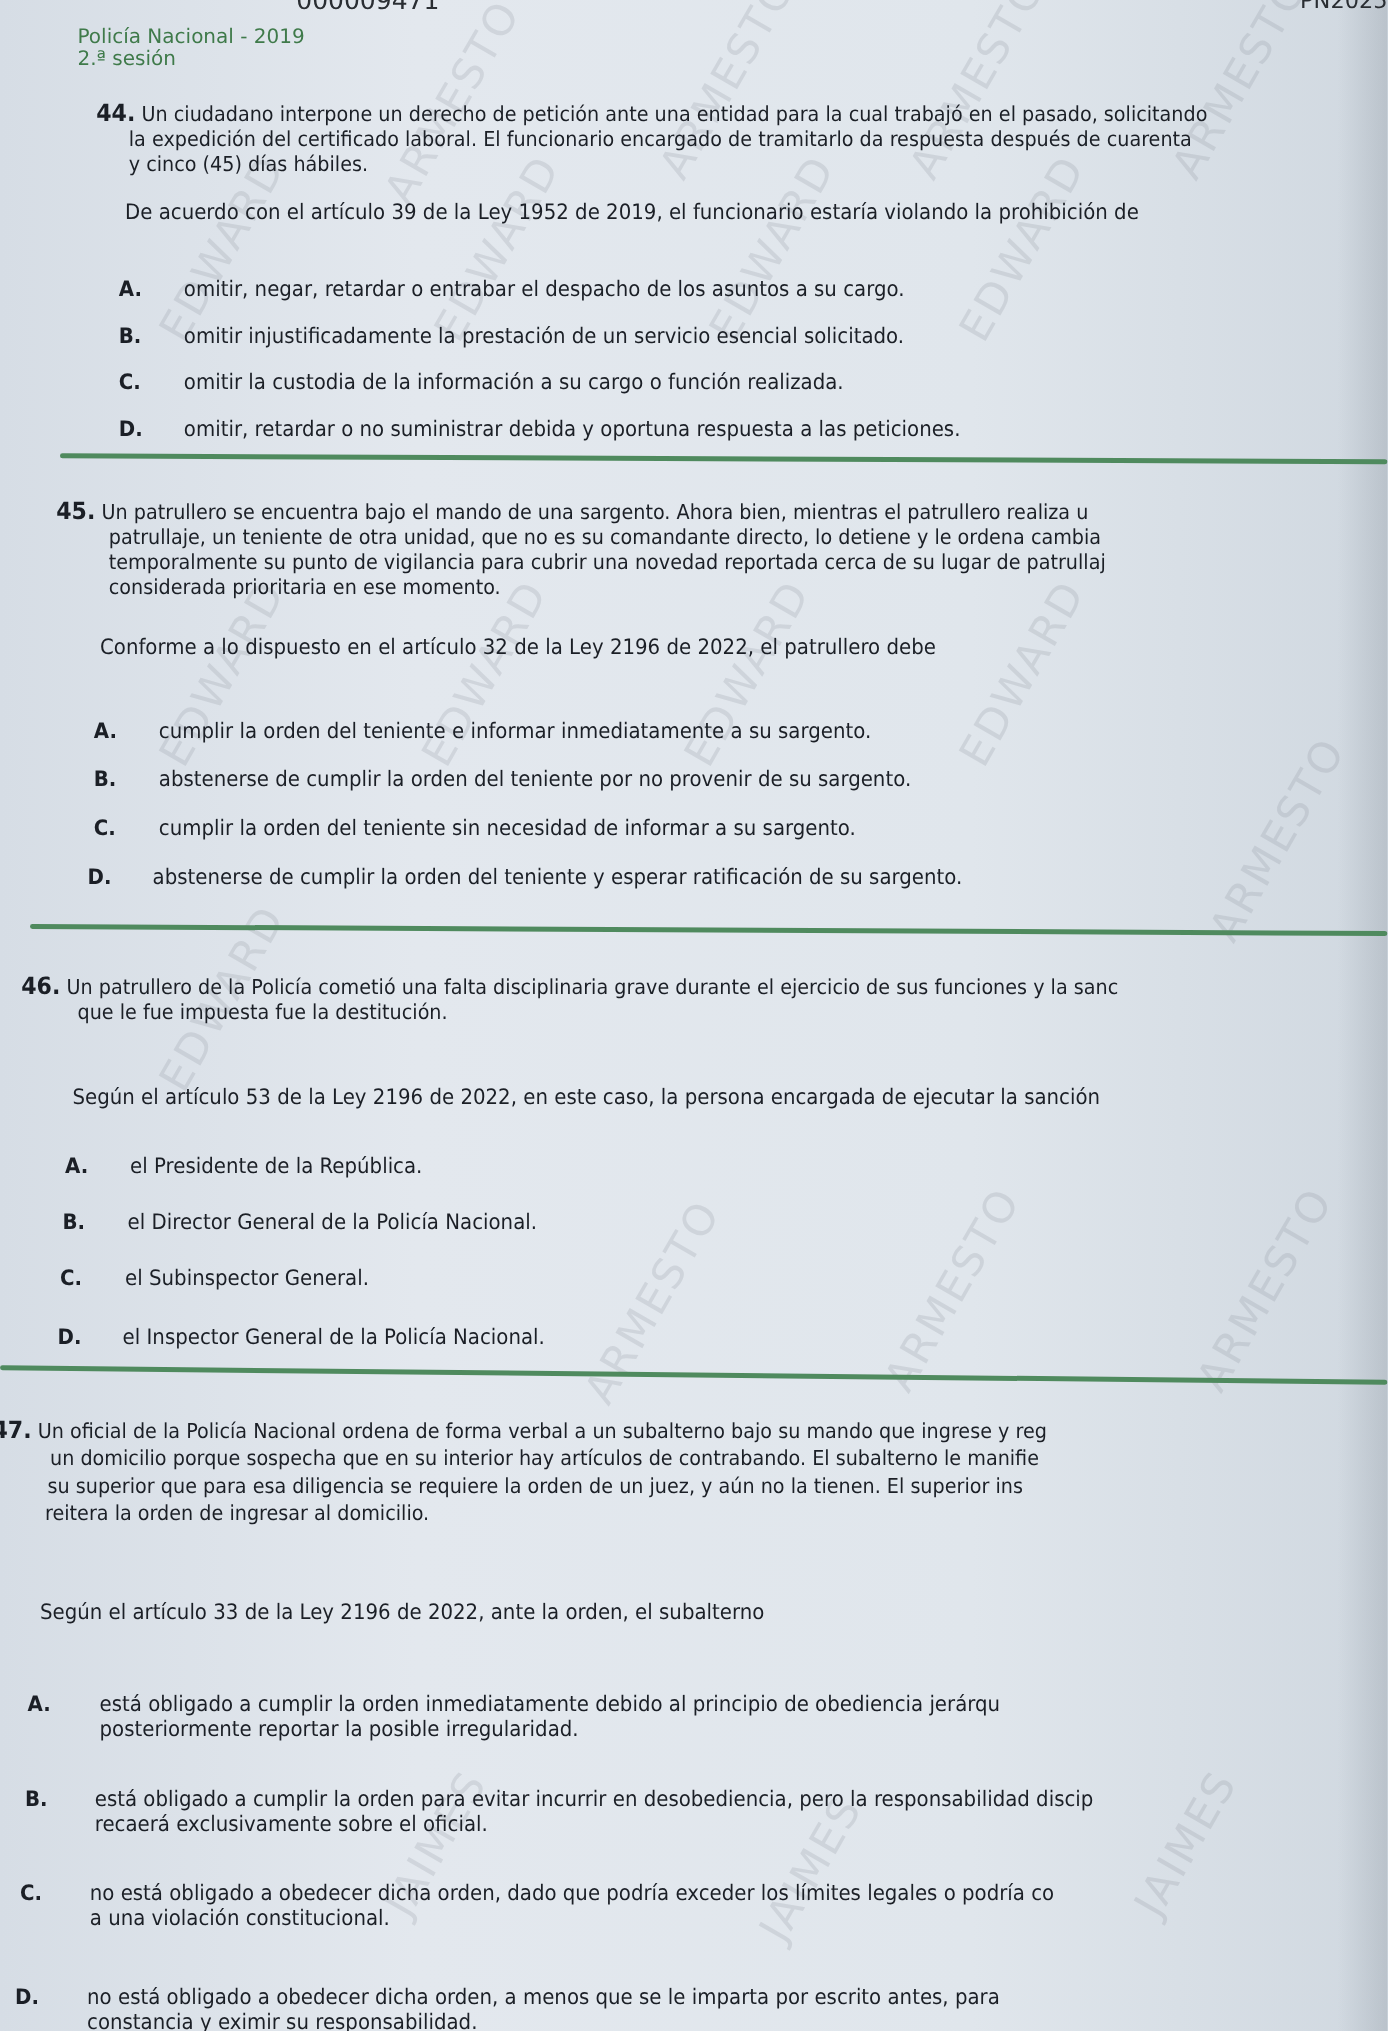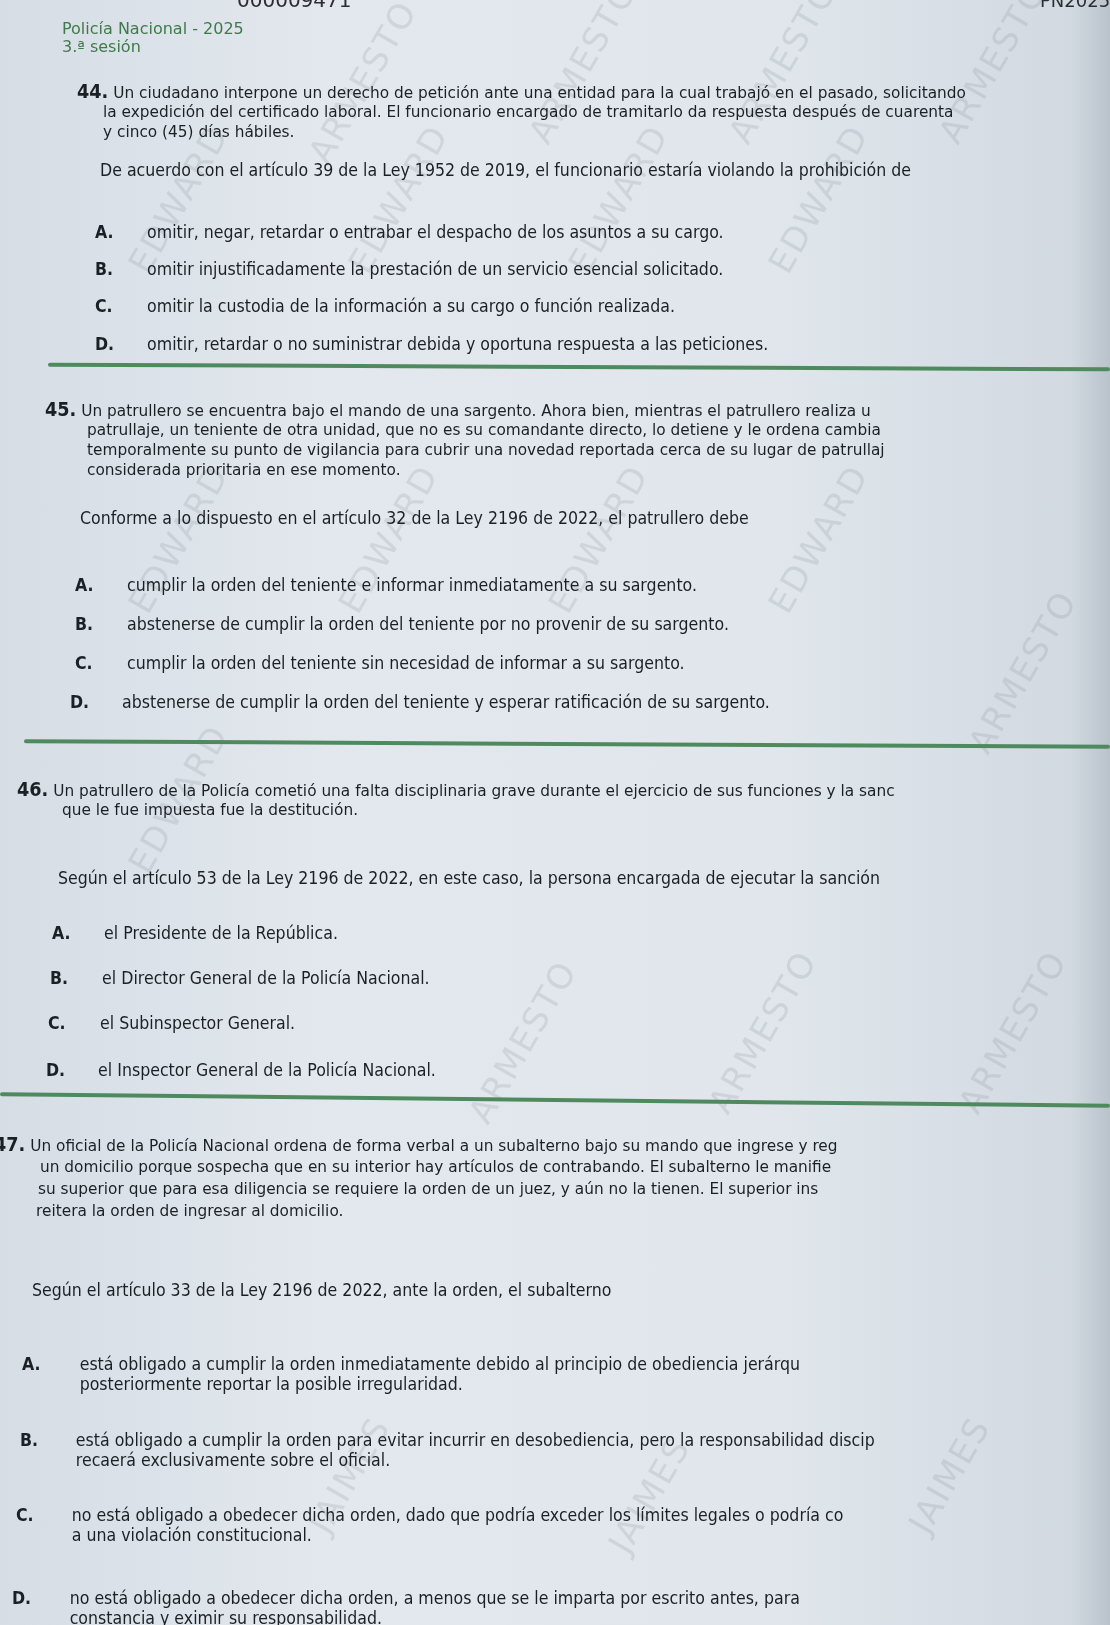--- a/index.html
+++ b/index.html
@@ -127,22 +127,22 @@
   <div class="watermark" style="left:300px;top:1520px;">JAIMES</div>
   <div class="watermark" style="left:600px;top:1540px;">JAIMES</div>
   <div class="watermark" style="left:900px;top:1520px;">JAIMES</div>
 
   <div class="right-shade"></div>
 
   <div class="code-top-left">000009471</div>
   <div class="code-top-right">PN2025</div>
 
   <div class="header">
-    <div>Policía Nacional - 2025</div>
-    <div>3.ª sesión</div>
+    <div>Policía Nacional - 2019</div>
+    <div>2.ª sesión</div>
   </div>
 
   <div class="q-stem" style="left:77px;top:82px;">
     <span class="q-num">44.</span>
     <span>Un ciudadano interpone un derecho de petición ante una entidad para la cual trabajó en el pasado, solicitando</span>
   </div>
   <div class="q-stem" style="left:103px;top:102px;">la expedición del certificado laboral. El funcionario encargado de tramitarlo da respuesta después de cuarenta</div>
   <div class="q-stem" style="left:103px;top:122px;">y cinco (45) días hábiles.</div>
 
   <div class="q-lead" style="left:100px;top:160px;">De acuerdo con el artículo 39 de la Ley 1952 de 2019, el funcionario estaría violando la prohibición de</div>

